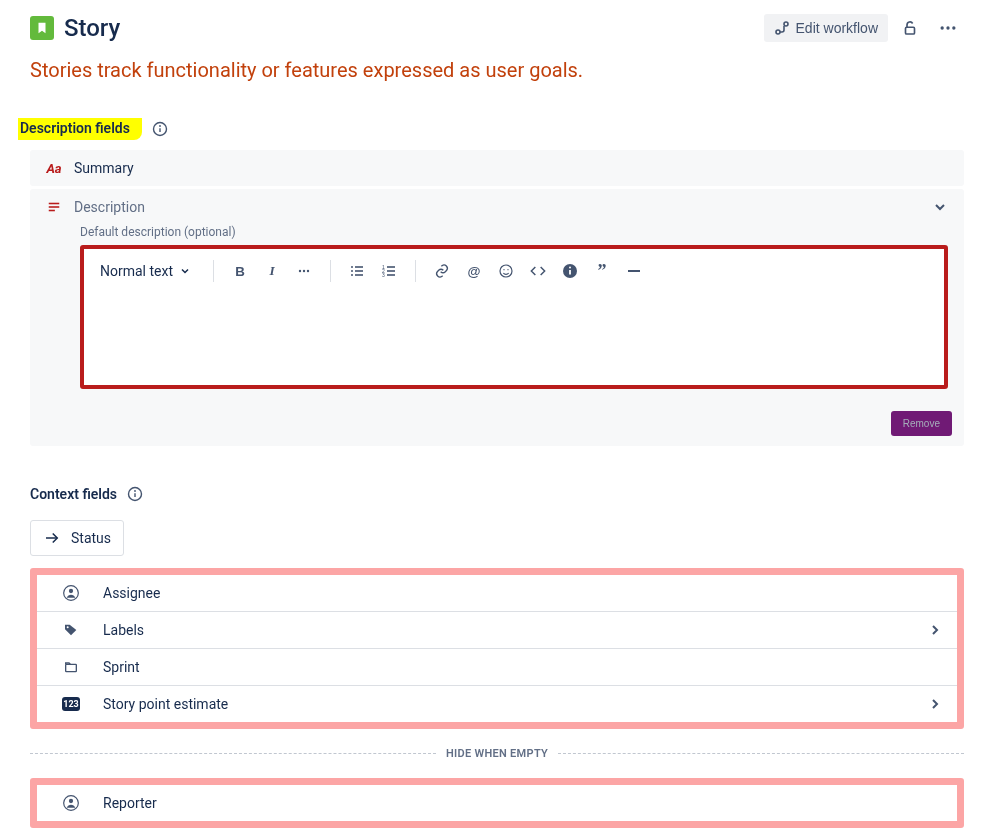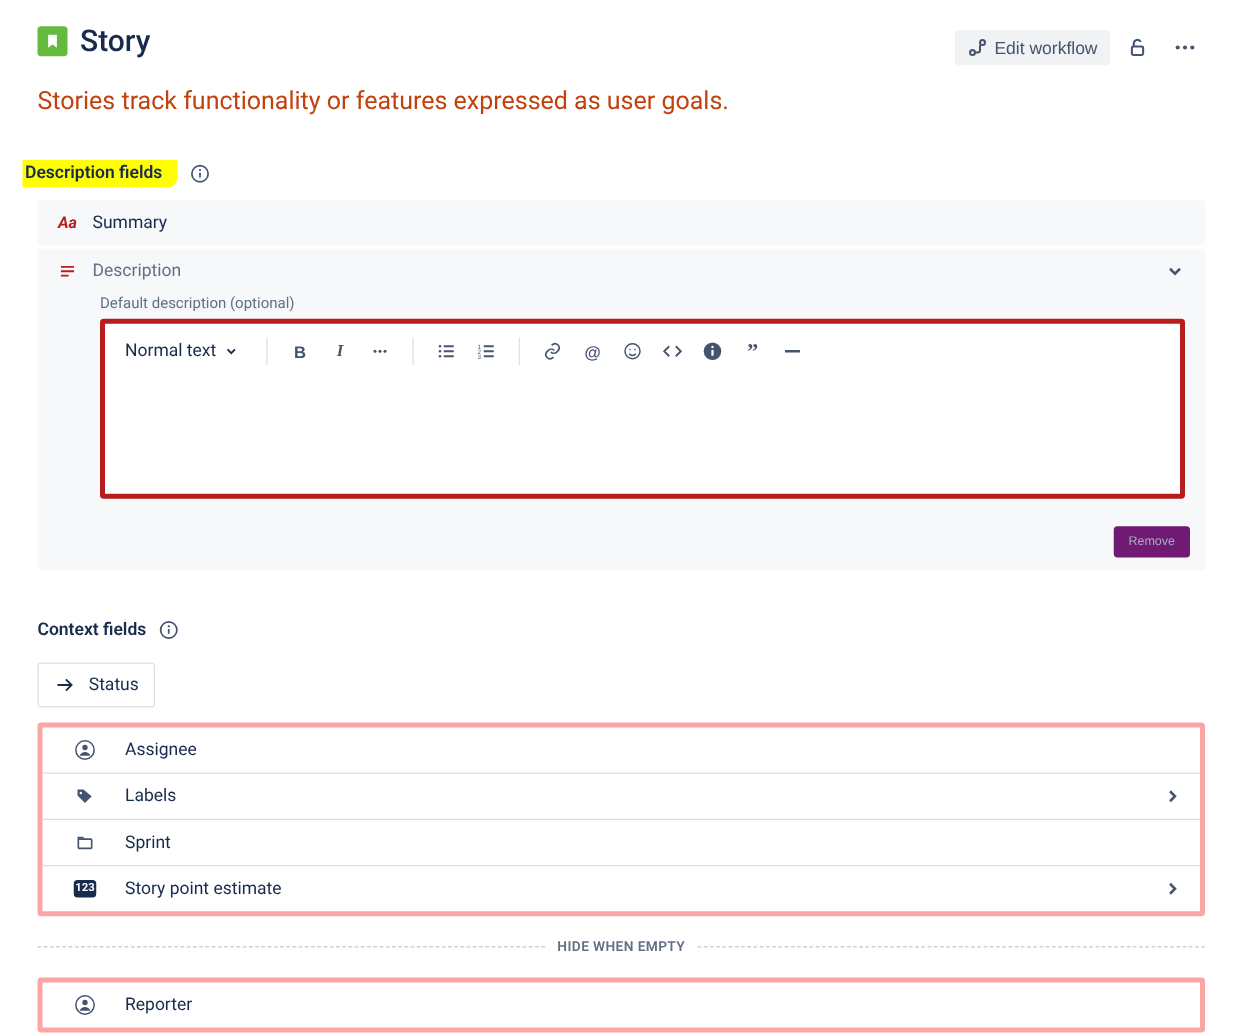--- a/index.html
+++ b/index.html
@@ -11,21 +11,21 @@
       width: 994px;
     }
     .header { display: flex; align-items: center; justify-content: space-between; margin-bottom: 14px; }
     .title-wrap { display: flex; align-items: center; gap: 10px; }
     .story-icon {
       width: 24px; height: 24px; background: #63BA3C; border-radius: 3px;
       display: flex; align-items: center; justify-content: center;
     }
     .story-icon svg { width: 14px; height: 14px; }
     h1 { font-size: 24px; font-weight: 500; color: #172B4D; }
-    .header-actions { display: flex; align-items: center; gap: 6px; margin-top: 10px; }
+    .header-actions { display: flex; align-items: center; gap: 6px; }
     .btn {
       display: inline-flex; align-items: center; gap: 6px;
       background: #F1F2F4; border: none; border-radius: 3px;
       padding: 6px 10px; font-size: 14px; color: #44546F; cursor: pointer;
     }
     .icon-btn {
       width: 32px; height: 32px; display: inline-flex; align-items: center; justify-content: center;
       background: transparent; border: none; border-radius: 3px; cursor: pointer; color: #44546F;
     }
     .subtitle { font-size: 20px; color: #c2410c; margin-bottom: 36px; }
@@ -76,21 +76,21 @@
       background: #701a75; border: none; border-radius: 3px;
       padding: 7px 12px; font-size: 10px; color: #A5ADBA; cursor: default;
     }
 
     .context { margin-top: 40px; }
     .status-chip {
       display: inline-flex; align-items: center; gap: 10px;
       border: 1px solid #DCDFE4; border-radius: 3px; padding: 8px 12px;
       font-size: 14px; color: #172B4D; margin-bottom: 12px; margin-top: 8px;
     }
-    .context-list { border: 4px solid #fca5a5; border-radius: 3px; }
+    .context-list { border: 7px solid #fca5a5; border-radius: 3px; }
     .context-item {
       display: flex; align-items: center; gap: 12px; padding: 10px 14px;
       font-size: 14px; color: #172B4D; border-bottom: 1px solid #DCDFE4; cursor: pointer;
     }
     .context-item:last-child { border-bottom: none; }
     .context-item .ci-icon { width: 40px; display:flex; align-items:center; justify-content:center; color: #44546F; }
     .context-item .ci-chev { margin-left: auto; color: #44546F; }
     .badge123 {
       background: #172B4D; color: #fff; font-size: 9px; font-weight: 700;
       border-radius: 3px; width: 18px; height: 14px; display: inline-flex;

